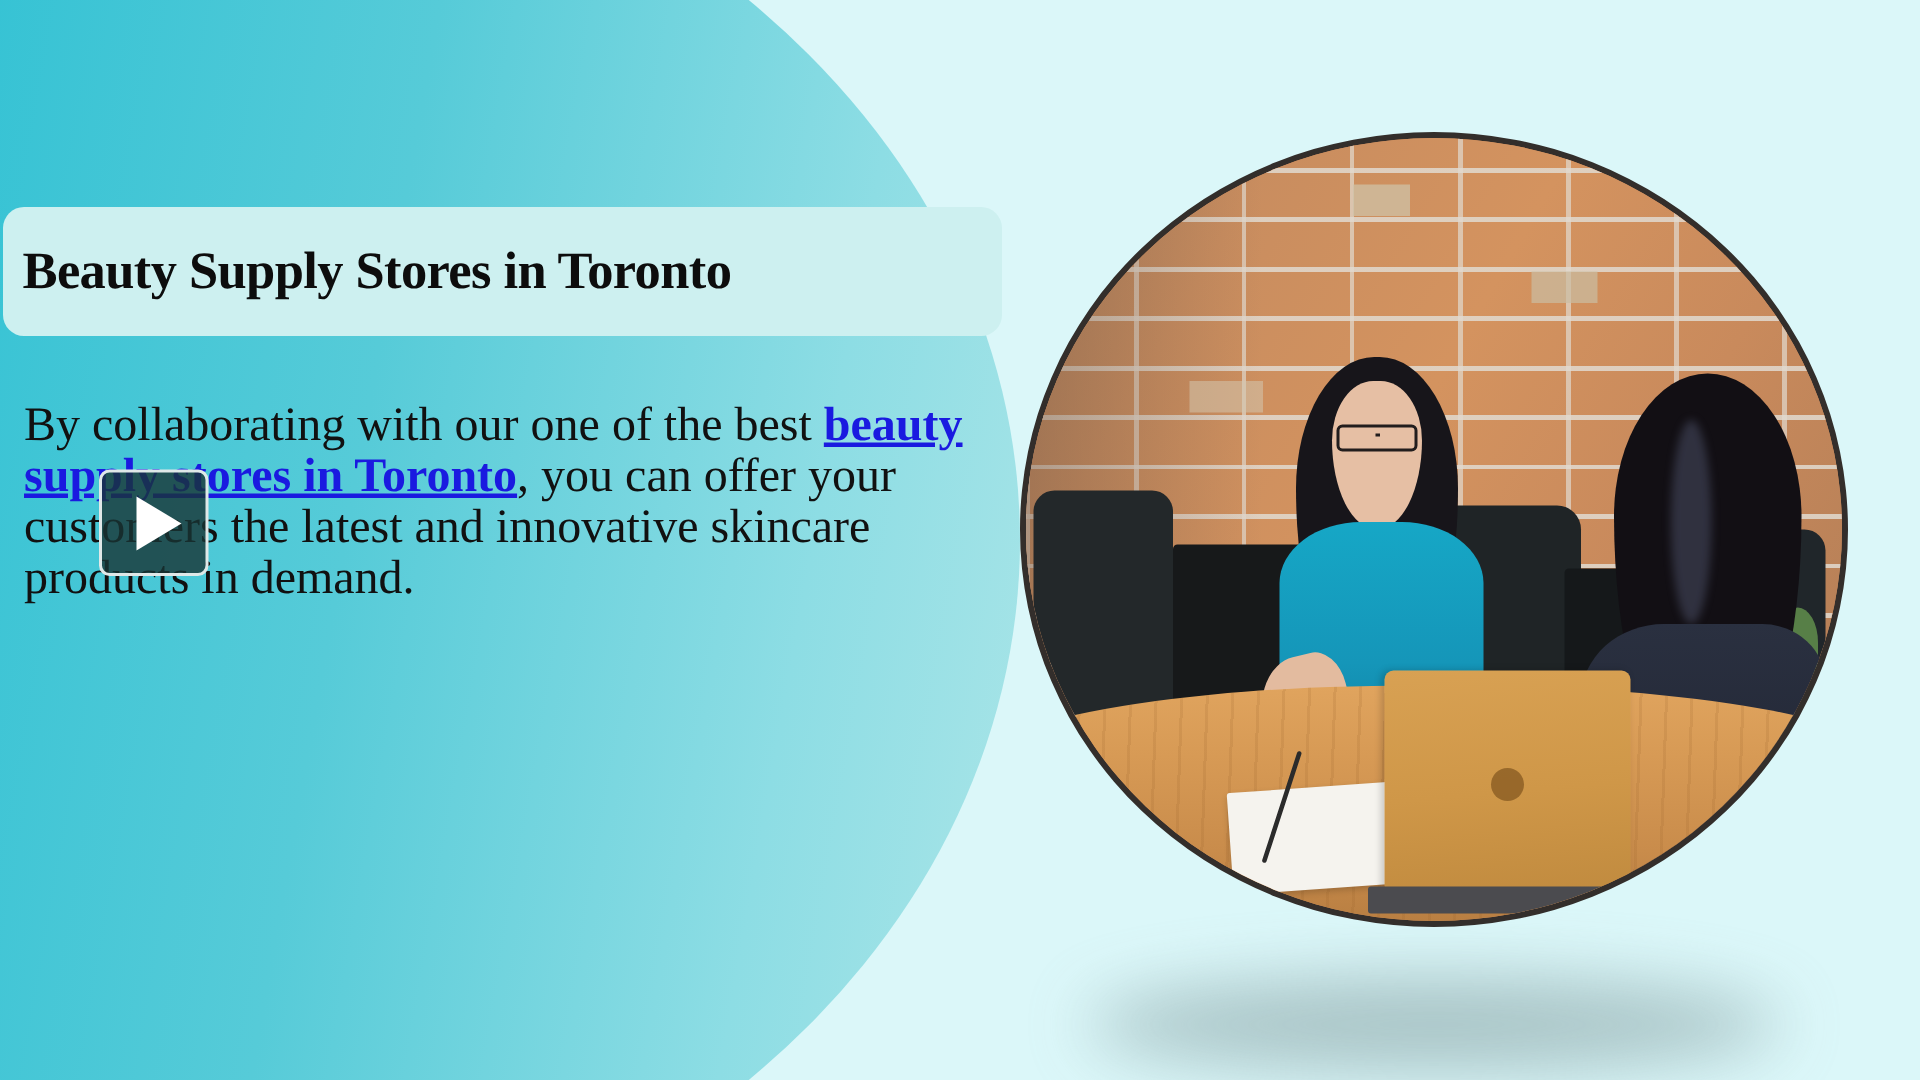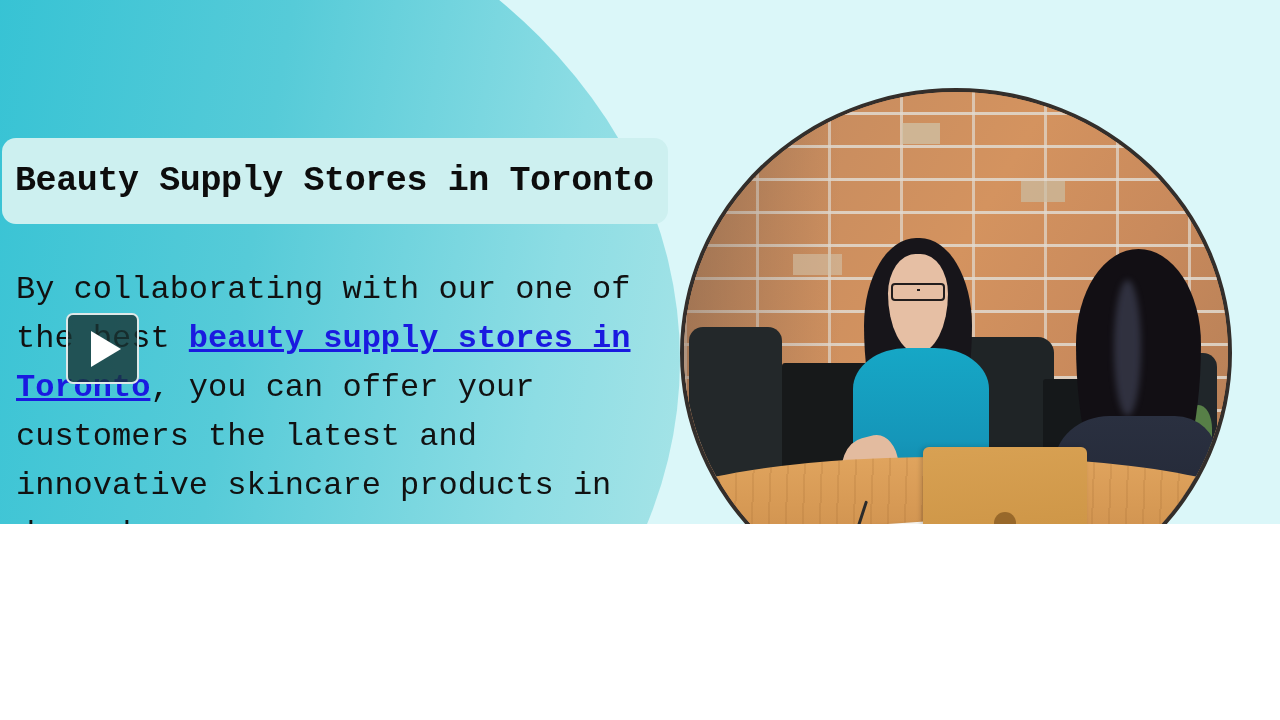--- a/index.html
+++ b/index.html
@@ -3,24 +3,24 @@
 <meta charset="utf-8">
 <style>
   html, body {
     margin: 0;
     padding: 0;
     background: #ffffff;
   }
   #slide {
     position: relative;
     width: 1280px;
-    height: 524px;
+    height: 720px;
     overflow: hidden;
     background: #dbf7f9;
-    font-family: Liberation Mono, monospace;
+    font-family: Liberation Serif, serif;
   }
 
   
   .teal-blob {
     position: absolute;
     left: -560px;
     top: -150px;
     width: 1240px;
     height: 1020px;
     border-radius: 50%;
@@ -49,21 +49,21 @@
     font-stretch: condensed;
   }
 
   
   .body-block {
     position: absolute;
     left: 16px;
     top: 265px;
     width: 648px;
     font-size: 32px;
-    line-height: 49px;
+    line-height: 34px;
     color: #111111;
   }
   .body-block .link {
     color: #1a1ae0;
     font-weight: bold;
     text-decoration: underline;
   }
 
   
   .play-button {

